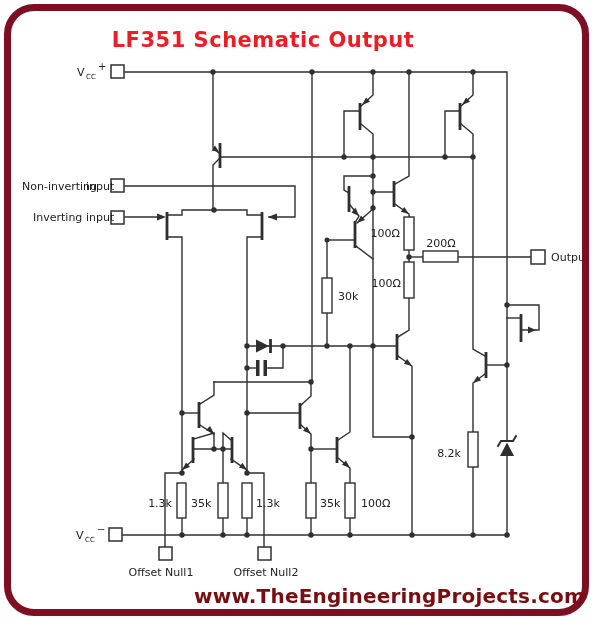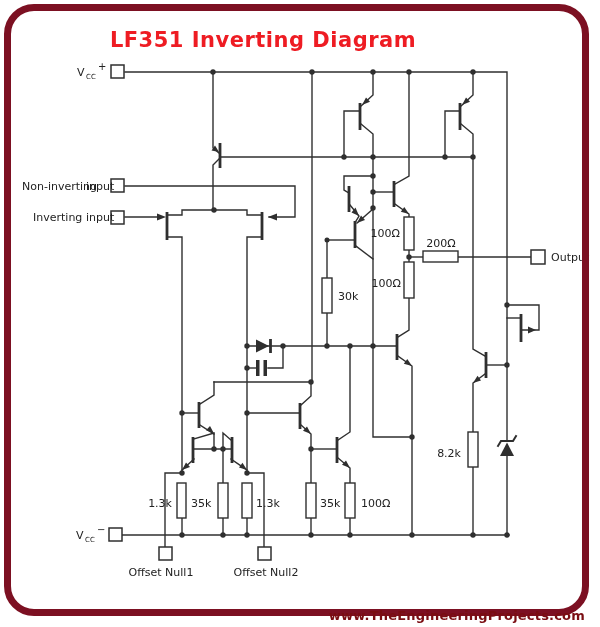--- a/index.html
+++ b/index.html
@@ -2,39 +2,39 @@
 <html style="--border: #7c1022; --title: #ee1c23; --maroon: #7a0d12; --wire: #2f2f2f; --bg: #ffffff;"><head>
 <meta charset="utf-8">
 <style>
   html,body{margin:0;padding:0;background:#fff;}
   #canvas{position:relative;width:600px;height:627px;background:var(--bg,#fff);overflow:hidden;
           font-family:"DejaVu Sans","Liberation Sans",sans-serif;}
   #frame{position:absolute;left:4px;top:4px;width:585px;height:612px;border:7px solid var(--border,#7c1022);
          border-radius:30px;box-sizing:border-box;}
   #title{position:absolute;left:93px;top:28px;width:340px;text-align:center;
          font-size:21px;font-weight:bold;color:var(--title,#ee1c23);letter-spacing:0.5px;}
-  #website{position:absolute;right:15px;top:608px;font-size:13px;font-weight:bold;
+  #website{position:absolute;right:15px;top:584px;font-size:20px;font-weight:bold;
            color:var(--maroon,#7a0d12);letter-spacing:0.2px;}
   svg text{font-family:"DejaVu Sans","Liberation Sans",sans-serif;fill:#222;}
   .lbl{font-size:11px;}
   .sub{font-size:7px;}
   .sgn{font-size:10px;}
   .wire{stroke:var(--wire,#2f2f2f);stroke-width:1.4;fill:none;stroke-linecap:square;}
   .bar{stroke:var(--wire,#2f2f2f);stroke-width:2.8;fill:none;stroke-linecap:butt;}
   .box{stroke:var(--wire,#2f2f2f);stroke-width:1.4;fill:#fff;}
   .dot{fill:var(--wire,#2f2f2f);}
   .arr{fill:var(--wire,#2f2f2f);stroke:none;}
   .pin{stroke:var(--wire,#2f2f2f);stroke-width:1.5;fill:#fff;}
 </style>
 </head>
 <body>
 
 <div id="canvas">
   <div id="frame"></div>
-  <div id="title">LF351 Inverting Diagram</div>
+  <div id="title">LF351 Schematic Output</div>
   <div id="website">www.TheEngineeringProjects.com</div>
 
   <svg width="600" height="627" viewBox="0 0 600 627">
 
     <g class="wire">
 
       <path d="M125,72 H507 V305"></path>
       <path d="M507,305 V441"></path>
       <path d="M507,456 V535"></path>
 

